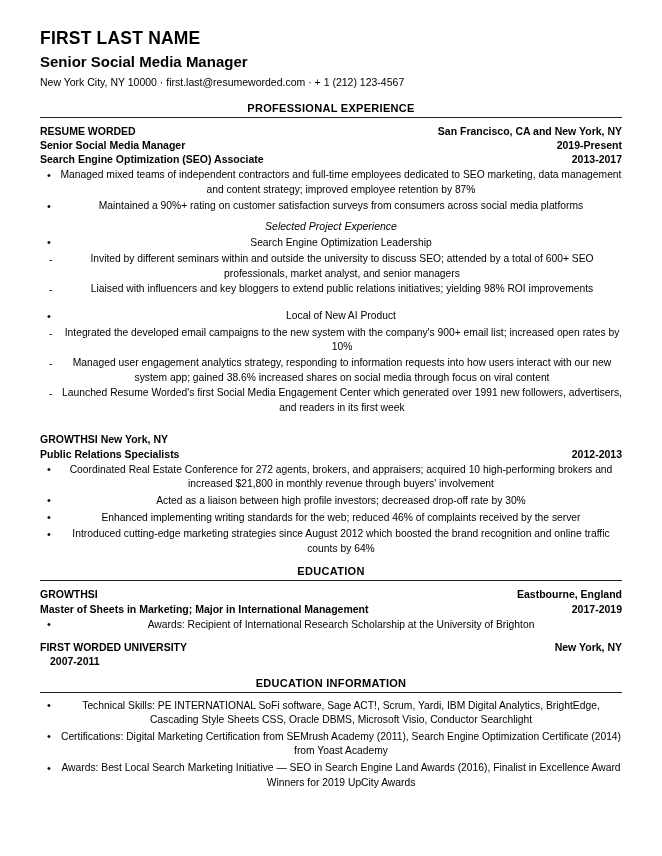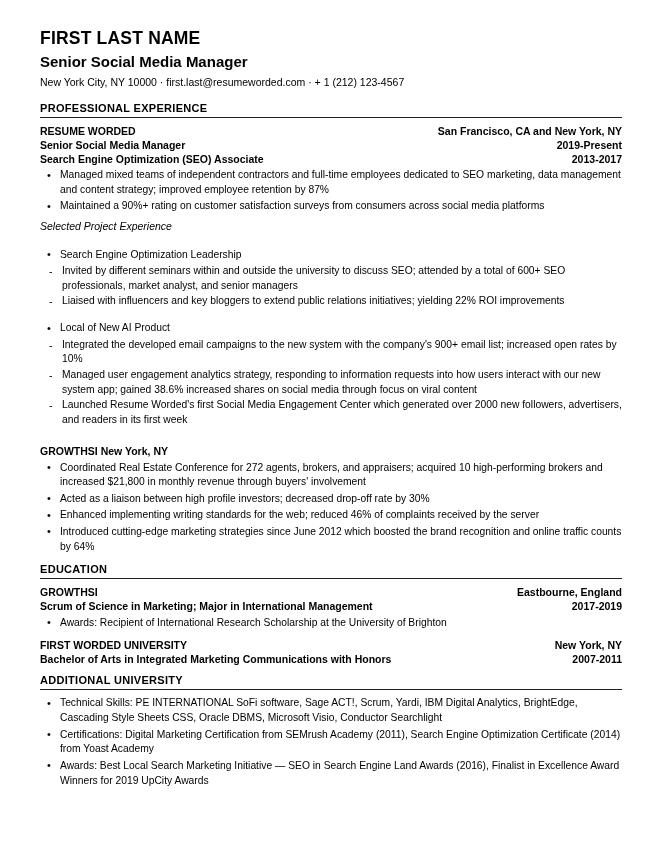--- a/index.html
+++ b/index.html
@@ -39,20 +39,21 @@
   }
   .contact {
     font-size: 10.5px;
     font-weight: normal;
     margin: 0;
     line-height: 1.3;
   }
   
   .section {
     margin-top: 8px;
+    text-align: center;
   }
   .section-title {
     font-size: 11px;
     font-weight: bold;
     letter-spacing: 0.3px;
     padding-bottom: 3px;
     border-bottom: 1.3px solid #222;
     margin-bottom: 6px;
   }
   
@@ -74,21 +75,21 @@
     font-size: 10.5px;
     font-weight: bold;
     white-space: nowrap;
     padding-left: 10px;
   }
   .company-line .left { font-weight: bold; }
   .title-line .left { font-weight: bold; }
   .sub-note {
     font-size: 10.5px;
     font-style: italic;
-    margin: 6px 0 14px 0;
+    margin: 6px 0 2px 0;
     line-height: 1.3;
   }
   ul.bullets {
     list-style: none;
     margin: 2px 0 0 0;
     padding: 0;
   }
   ul.bullets > li {
     position: relative;
     padding-left: 20px;
@@ -160,82 +161,85 @@
         <li>Maintained a 90%+ rating on customer satisfaction surveys from consumers across social media platforms</li>
       </ul>
 
       <div class="sub-note">Selected Project Experience</div>
 
       <ul class="bullets">
         <li>Search Engine Optimization Leadership</li>
       </ul>
       <ul class="subbullets">
         <li>Invited by different seminars within and outside the university to discuss SEO; attended by a total of 600+ SEO professionals, market analyst, and senior managers</li>
-        <li>Liaised with influencers and key bloggers to extend public relations initiatives; yielding 22% ROI improvements</li>
+        <li>Liaised with influencers and key bloggers to extend public relations initiatives; yielding 98% ROI improvements</li>
       </ul>
 
       <div class="spacer-8"></div>
 
       <ul class="bullets">
         <li>Local of New AI Product</li>
       </ul>
       <ul class="subbullets">
         <li>Integrated the developed email campaigns to the new system with the company's 900+ email list; increased open rates by 10%</li>
         <li>Managed user engagement analytics strategy, responding to information requests into how users interact with our new system app; gained 38.6% increased shares on social media through focus on viral content</li>
-        <li>Launched Resume Worded's first Social Media Engagement Center which generated over 2000 new followers, advertisers, and readers in its first week</li>
+        <li>Launched Resume Worded's first Social Media Engagement Center which generated over 1991 new followers, advertisers, and readers in its first week</li>
       </ul>
     </div>
 
     <div class="spacer-8"></div>
 
     <div class="job">
       <div class="row company-line">
         <div class="left">GROWTHSI  New York, NY</div>
         <div class="right"></div>
       </div>
+      <div class="row title-line">
+        <div class="left">Public Relations Specialists</div>
+        <div class="right">2012-2013</div>
+      </div>
       <ul class="bullets">
         <li>Coordinated Real Estate Conference for 272 agents, brokers, and appraisers; acquired 10 high-performing brokers and increased $21,800 in monthly revenue through buyers' involvement</li>
         <li>Acted as a liaison between high profile investors; decreased drop-off rate by 30%</li>
         <li>Enhanced implementing writing standards for the web; reduced 46% of complaints received by the server</li>
-        <li>Introduced cutting-edge marketing strategies since June 2012 which boosted the brand recognition and online traffic counts by 64%</li>
+        <li>Introduced cutting-edge marketing strategies since August 2012 which boosted the brand recognition and online traffic counts by 64%</li>
       </ul>
     </div>
   </div>
 
   <div class="section">
     <div class="section-title">EDUCATION</div>
 
     <div class="edu-block">
       <div class="row">
         <div class="left">GROWTHSI</div>
         <div class="right">Eastbourne, England</div>
       </div>
       <div class="row">
-        <div class="left">Scrum of Science in Marketing; Major in International Management</div>
+        <div class="left">Master of Sheets in Marketing; Major in International Management</div>
         <div class="right">2017-2019</div>
       </div>
       <ul class="bullets">
         <li>Awards: Recipient of International Research Scholarship at the University of Brighton</li>
       </ul>
     </div>
 
     <div class="edu-block">
       <div class="row">
         <div class="left">FIRST WORDED UNIVERSITY</div>
         <div class="right">New York, NY</div>
       </div>
       <div class="row">
-        <div class="left">Bachelor of Arts in Integrated Marketing Communications with Honors</div>
         <div class="right">2007-2011</div>
       </div>
     </div>
   </div>
 
   <div class="section">
-    <div class="section-title">ADDITIONAL UNIVERSITY</div>
+    <div class="section-title">EDUCATION INFORMATION</div>
     <ul class="bullets">
       <li>Technical Skills: PE INTERNATIONAL SoFi software, Sage ACT!, Scrum, Yardi, IBM Digital Analytics, BrightEdge, Cascading Style Sheets CSS, Oracle DBMS, Microsoft Visio, Conductor Searchlight</li>
       <li>Certifications: Digital Marketing Certification from SEMrush Academy (2011), Search Engine Optimization Certificate (2014) from Yoast Academy</li>
       <li>Awards: Best Local Search Marketing Initiative — SEO in Search Engine Land Awards (2016), Finalist in Excellence Award Winners for 2019 UpCity Awards</li>
     </ul>
   </div>
 
 </div>
 
 </body></html>

